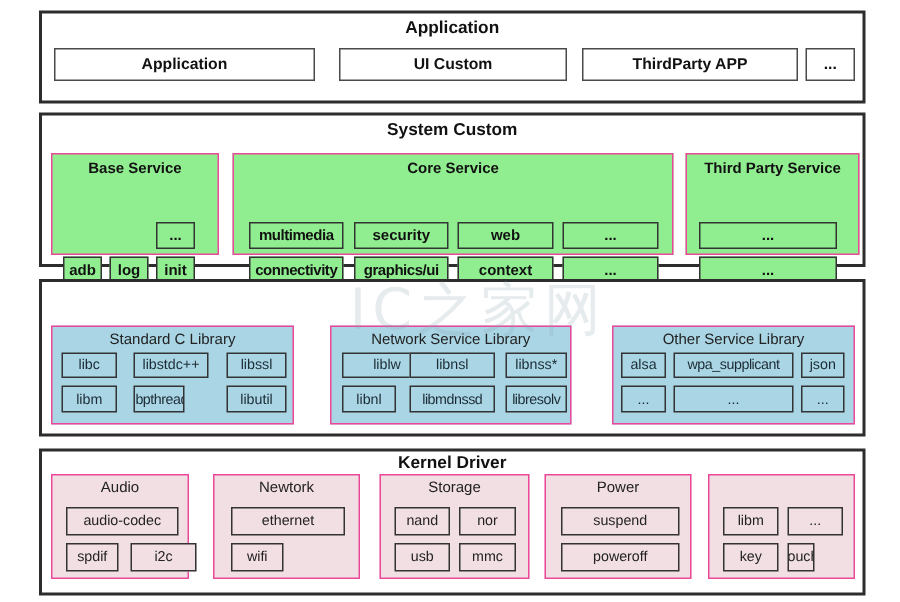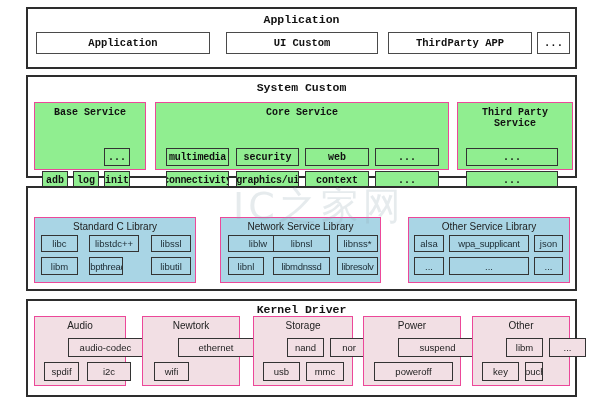--- a/index.html
+++ b/index.html
@@ -1,18 +1,18 @@
 <!DOCTYPE html>
 <html style="--green: #90ee90; --blue: #a9d5e5; --pink: #f2dfe4;"><head>
 <meta charset="utf-8">
 <style>
   html,body{margin:0;padding:0;background:#fff;}
   .canvas{position:relative;width:600px;height:401px;background:#fff;overflow:hidden;
           font-family:"Liberation Sans","DejaVu Sans",sans-serif;}
-  .serif{font-family:Liberation Mono, monospace;font-weight:bold;}
+  .serif{font-family:Liberation Sans, sans-serif;font-weight:bold;}
   .sans{font-family:"Liberation Sans","DejaVu Sans",sans-serif;font-weight:normal;}
   .layer{position:absolute;left:26px;width:551px;background:#fff;border:2px solid #2d2d2d;box-sizing:border-box;}
   .l1{top:7px;height:62px;}
   .l2{top:75px;height:103px;}
   .l3{top:186px;height:105px;}
   .l4{top:299px;height:98px;}
   .layer-title{position:absolute;top:4px;left:0;right:0;text-align:center;font-size:11.5px;color:#111;}
   .l4 .layer-title{top:2px;}
   .group{position:absolute;border:1px solid #ec4899;box-sizing:border-box;}
   .l2 .group{top:25px;height:68px;background:var(--green);}
@@ -23,21 +23,21 @@
   .l3 .gtitle{top:3px;font-size:10px;color:#222;}
   .l4 .gtitle{top:3px;font-size:10px;color:#222;}
   .cell{position:absolute;display:flex;align-items:center;justify-content:center;
         border:1px solid #333;box-sizing:border-box;overflow:hidden;white-space:nowrap;color:#111;}
   .l1 .cell{top:23px;height:22px;background:#fff;border-color:#4a4a4a;font-size:10.5px;}
   .l2 .cell{background:var(--green);font-size:10px;}
   .l3 .cell{background:var(--blue);font-size:9.5px;color:#1c2b33;}
   .l4 .cell{background:var(--pink);font-size:9.5px;color:#222;}
   .l2 .r1{top:20px;height:19px;margin-top:48px;} .l2 .r2{top:45px;height:18px;}
   .l3 .r1{top:17px;height:17px;} .l3 .r2{top:39px;height:18px;}
-  .l4 .r1{top:21px;height:19px;margin-left:24px;} .l4 .r2{top:45px;height:19px;}
+  .l4 .r1{top:21px;height:19px;} .l4 .r2{top:45px;height:19px;}
   .s9{font-size:9px;letter-spacing:-0.3px;}
   .watermark{position:absolute;left:233px;top:181px;font-size:38px;letter-spacing:4px;
              color:#8fa6b2;opacity:0.22;z-index:9;pointer-events:none;
              font-family:"DejaVu Sans","Liberation Sans",sans-serif;}
 </style>
 </head>
 <body>
 
 <div class="canvas">
 
@@ -139,21 +139,20 @@
       <div class="cell sans r2" style="left:52px;width:38px;">mmc</div>
     </div>
 
     <div class="group" style="left:335px;width:98px;">
       <div class="gtitle sans">Power</div>
       <div class="cell sans r2" style="left:10px;width:79px;">poweroff</div>
       <div class="cell sans r1" style="left:10px;width:79px;">suspend</div>
     </div>
 
     <div class="group" style="left:444px;width:98px;">
-      <div class="gtitle sans">Other</div>
       <div class="cell sans r1" style="left:9px;width:37px;">libm</div>
       <div class="cell sans r1" style="left:52px;width:37px;">...</div>
       <div class="cell sans r2" style="left:9px;width:37px;">key</div>
       <div class="cell sans r2" style="left:52px;width:18px;">touch</div>
     </div>
   </section>
 
 </div>
 
 </body></html>

